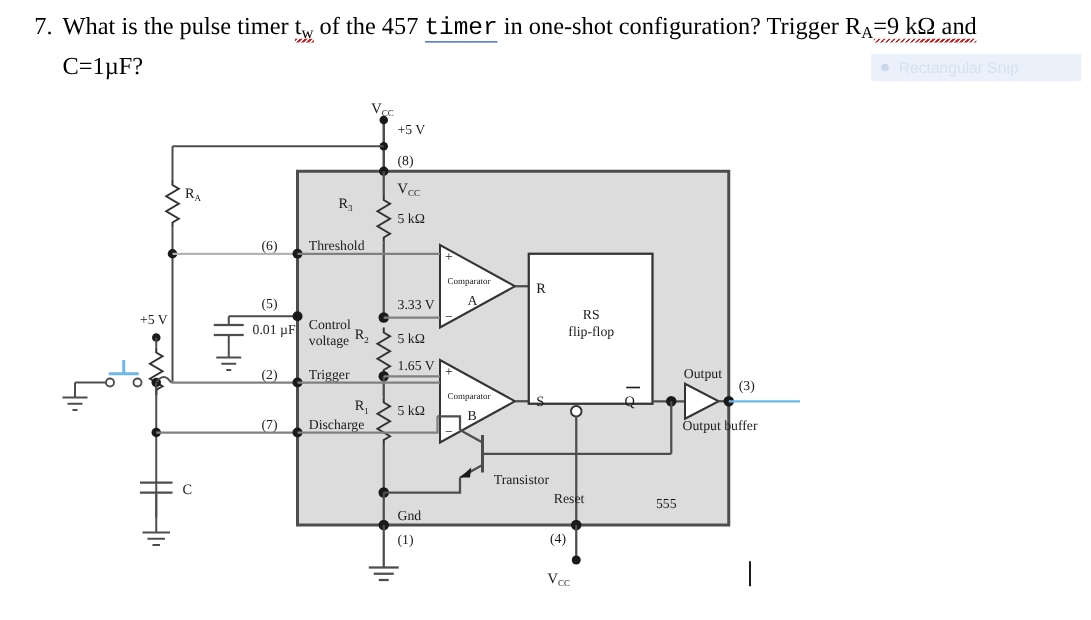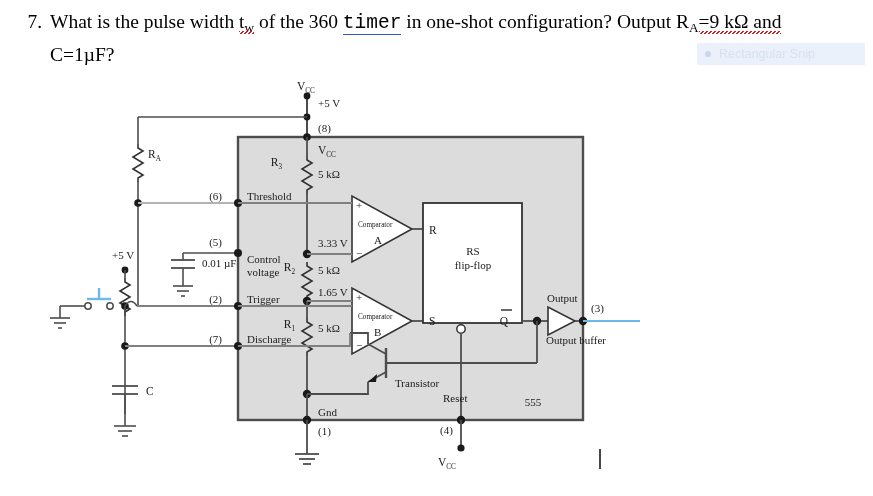--- a/index.html
+++ b/index.html
@@ -32,21 +32,21 @@
   .lbl  {font-size:11px;}
   .lblXS{font-size:7.2px;}
   .lblB {font-size:11.5px;}
 </style>
 </head>
 <body>
 
 <div id="question">
   <span class="num">7.</span>
   <span class="body">
-    <span>What is the pulse width </span><span class="ital sp-red"><span>t</span><span class="sub">w</span></span><span> of the 360 </span><span class="grammar-blue">timer</span><span> in one-shot configuration? Output R</span><span class="sub">A</span><span class="sp-red">=9 kΩ and</span><br>
+    <span>What is the pulse timer </span><span class="ital sp-red"><span>t</span><span class="sub">w</span></span><span> of the 457 </span><span class="grammar-blue">timer</span><span> in one-shot configuration? Trigger R</span><span class="sub">A</span><span class="sp-red">=9 kΩ and</span><br>
     <span>C=1µF?</span>
   </span>
 </div>
 
 <div id="snip-overlay">
   <span class="dot"></span>
   <span class="lbl">Rectangular Snip</span>
 </div>
 
 <div id="diagram">

